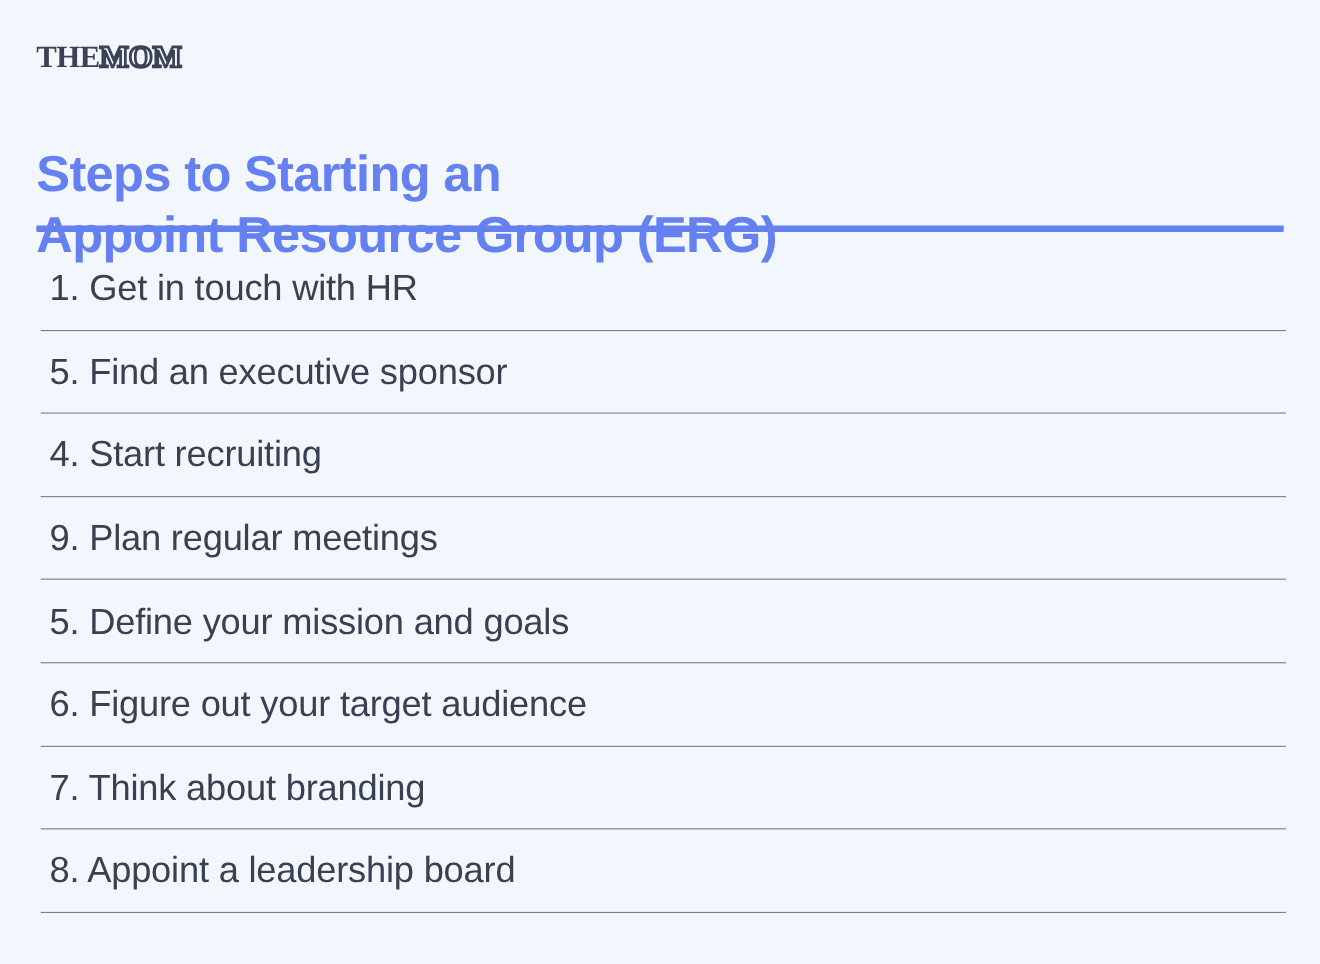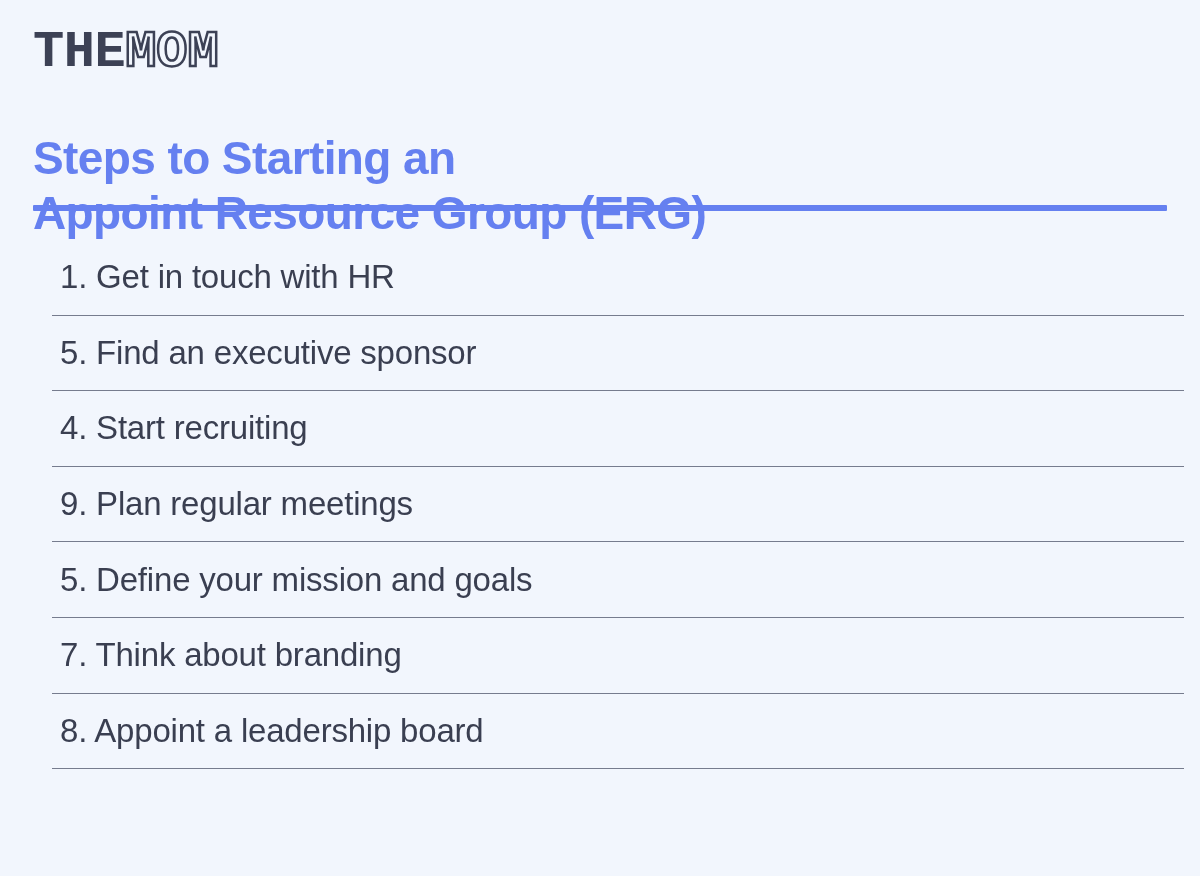--- a/index.html
+++ b/index.html
@@ -29,22 +29,22 @@
     position: absolute;
     left: 33px;
     top: 30px;
     height: 46px;
     display: flex;
     align-items: center;
     white-space: nowrap;
     user-select: none;
   }
   .brand-word {
-    font-family: Liberation Mono, monospace;
-    font-size: 52px;
+    font-family: Liberation Serif, serif;
+    font-size: 28px;
     font-weight: bold;
     letter-spacing: -0.5px;
     color: #3c4155;
     line-height: 1;
   }
   .brand-word.outline {
     color: transparent;
     -webkit-text-stroke: 2.5px #3c4155;
     letter-spacing: 0px;
   }
@@ -78,21 +78,21 @@
     border-radius: 1px;
   }
 
   
   .steps {
     position: absolute;
     left: 36px;
     top: 224px;
     width: 1132px;
     list-style: none;
-    margin: 16px;
+    margin: 1px;
     padding: 0;
   }
   .step-row {
     height: 75.6px;
     box-sizing: border-box;
     border-bottom: 1.6px solid #767c8e;
     display: flex;
     align-items: center;
   }
   .step-text {
@@ -134,20 +134,23 @@
     <li class="step-row">
       <span class="step-text">4. Start recruiting</span>
     </li>
     <li class="step-row">
       <span class="step-text">9. Plan regular meetings</span>
     </li>
     <li class="step-row">
       <span class="step-text">5. Define your mission and goals</span>
     </li>
     <li class="step-row">
+      <span class="step-text">6. Figure out your target audience</span>
+    </li>
+    <li class="step-row">
       <span class="step-text">7. Think about branding</span>
     </li>
     <li class="step-row">
       <span class="step-text">8. Appoint a leadership board</span>
     </li>
   </ul>
 
 </div>
 
 </body></html>

